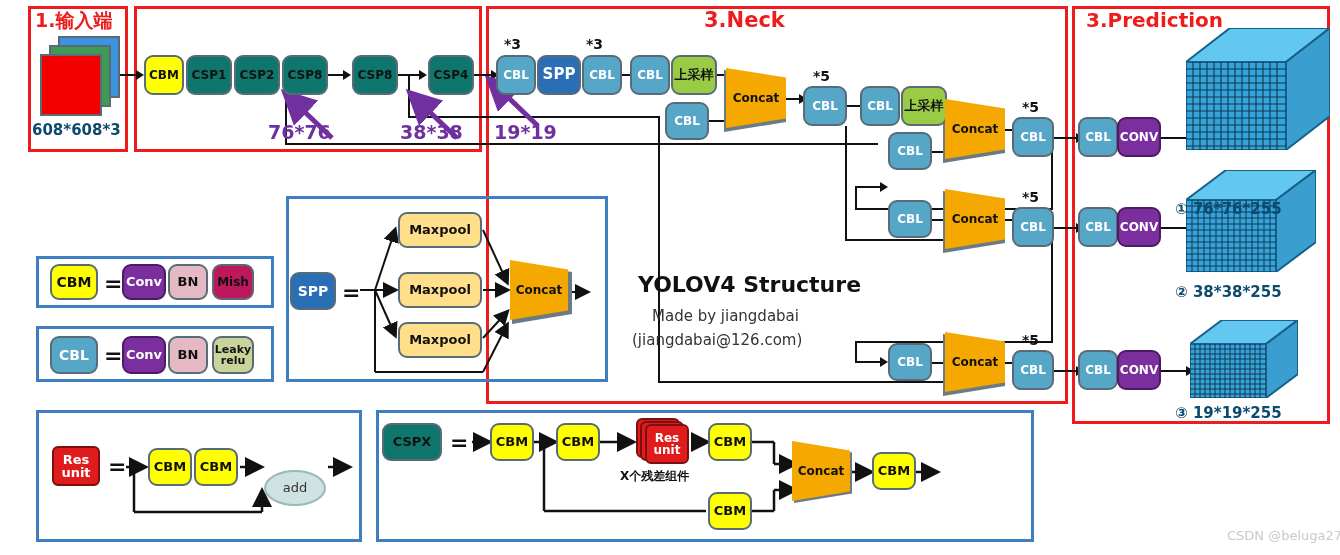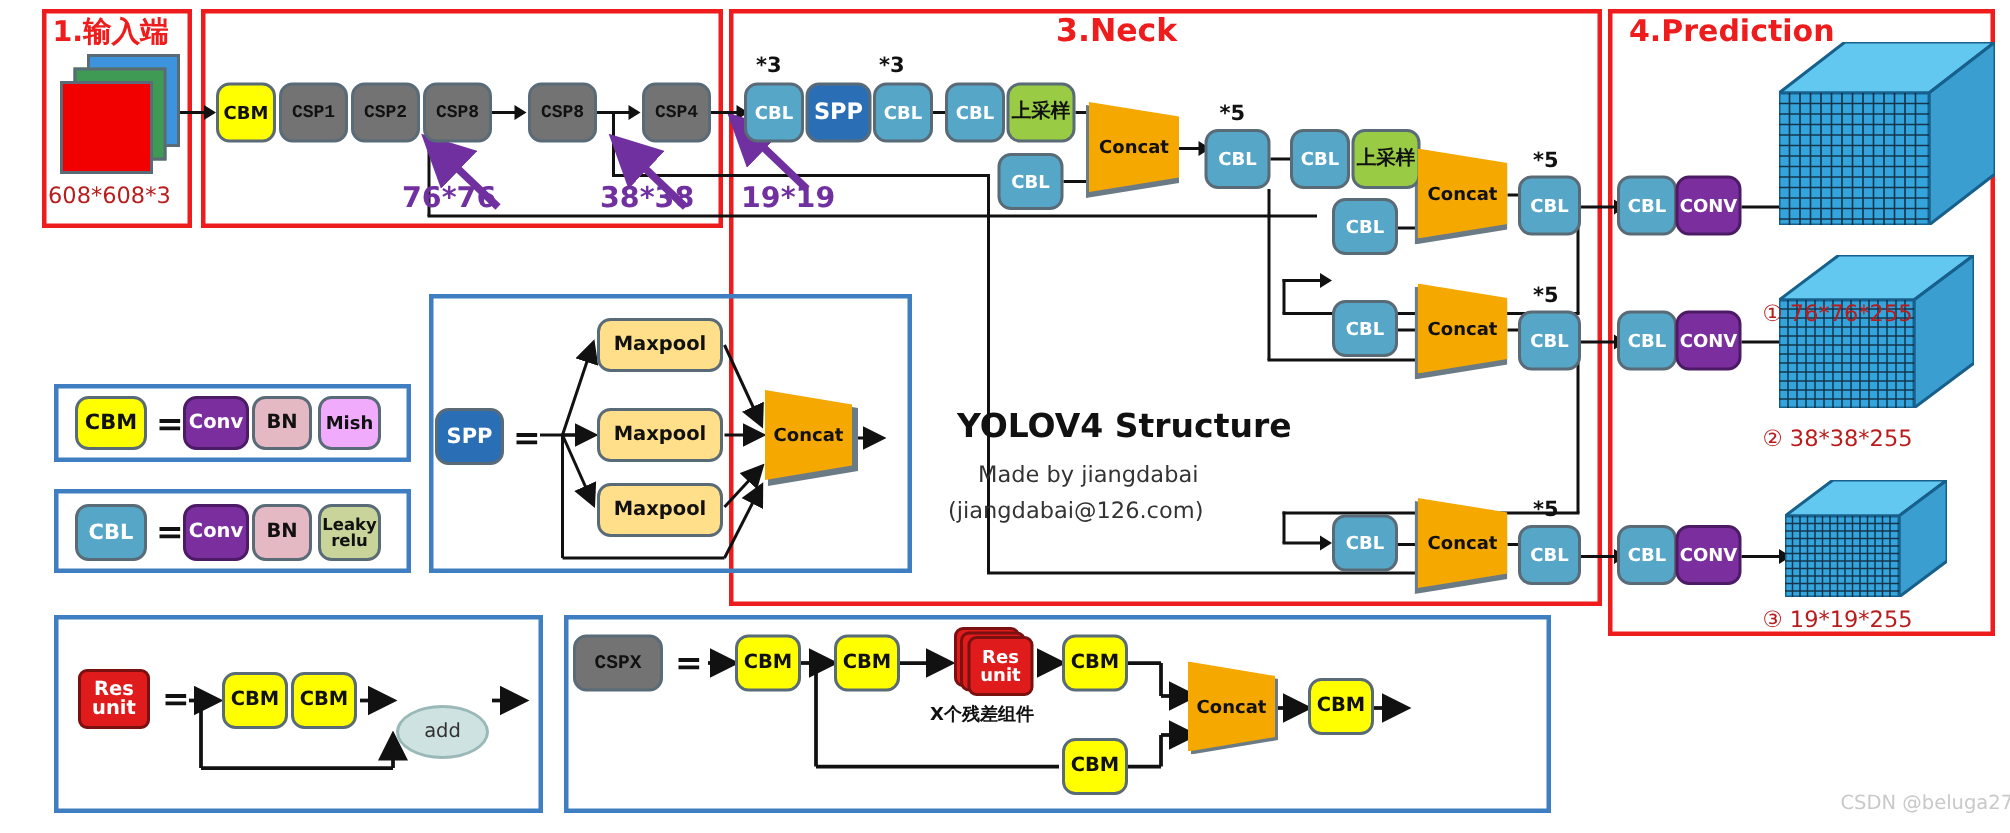--- a/index.html
+++ b/index.html
@@ -12,25 +12,25 @@
   .sect-title{position:absolute;color:#ee1c1c;font-weight:bold;white-space:nowrap;}
 
   .bluebox{position:absolute;border:3px solid #3f7fc1;box-sizing:border-box;background:transparent;}
 
   
   .nd{position:absolute;box-sizing:border-box;border:2px solid #5a6b78;
       border-radius:9px;display:flex;align-items:center;justify-content:center;
       font-weight:bold;text-align:center;line-height:1.02;z-index:6;}
   .cbm  {background:#ffff00;color:#111;}
   .cbl  {background:#56a6c8;color:#fff;}
-  .csp  {background:#737373;color:#111;font-family:Liberation Mono, monospace;}
+  .csp  {background:#0f766e;color:#111;}
   .spp  {background:#2a6eb5;color:#fff;}
   .conv {background:#7b2f9e;color:#fff;border-color:#4d1a66;}
   .bn   {background:#e5b9c3;color:#111;}
-  .mish {background:#f0abfc;color:#111;}
+  .mish {background:#be185d;color:#111;}
   .leaky{background:#c8d49a;color:#111;}
   .ups  {background:#99cc44;color:#111;}
   .mxp  {background:#ffdf8a;color:#111;}
   .res  {background:#e01b1b;color:#fff;border-color:#7a1010;border-radius:6px;}
   .add  {background:#cfe2e2;color:#333;border:2px solid #9bb8b8;border-radius:50%;font-weight:normal;}
 
   
   .resstack{position:absolute;z-index:6;}
   .resstack .sh{position:absolute;background:#e01b1b;border:2px solid #7a1010;border-radius:6px;box-sizing:border-box;}
 
@@ -50,21 +50,21 @@
   .arw{position:absolute;width:0;height:0;z-index:4;}
   .arw-r{border-top:5px solid transparent;border-bottom:5px solid transparent;border-left:8px solid #111;}
 
   
   .parw{position:absolute;z-index:5;}
 
   
   .lbl{position:absolute;white-space:nowrap;z-index:7;}
   .mul{font-weight:bold;font-size:14px;color:#111;}
   .purple{color:#7030a0;font-weight:bold;font-size:19px;}
-  .dimlbl{font-weight:normal;font-size:15px;color:#b91c1c;}
+  .dimlbl{font-weight:bold;font-size:15px;color:#0c4a6e;}
   .eq{position:absolute;font-weight:bold;font-size:22px;color:#111;z-index:7;}
 
   
   .imq{position:absolute;box-sizing:border-box;border:2px solid #5a6b78;z-index:5;}
 
   
   .cube{position:absolute;z-index:5;}
 
   .title-main{position:absolute;font-weight:bold;font-size:22px;color:#111;z-index:7;white-space:nowrap;}
   .title-sub{position:absolute;font-size:15px;color:#333;z-index:7;white-space:nowrap;}
@@ -77,21 +77,21 @@
 
   <div class="sect" style="left:28px;top:6px;width:100px;height:146px;"></div>
   <div class="sect-title" style="left:35px;top:8px;font-size:19px;">1.输入端</div>
 
   <div class="sect" style="left:134px;top:6px;width:348px;height:146px;"></div>
 
   <div class="sect" style="left:486px;top:6px;width:582px;height:398px;"></div>
   <div class="sect-title" style="left:704px;top:8px;font-size:21px;">3.Neck</div>
 
   <div class="sect" style="left:1072px;top:6px;width:258px;height:418px;"></div>
-  <div class="sect-title" style="left:1086px;top:8px;font-size:20px;">4.Prediction</div>
+  <div class="sect-title" style="left:1086px;top:8px;font-size:20px;">3.Prediction</div>
 
   <div class="imq" style="left:58px;top:36px;width:62px;height:62px;background:#3d93dd;"></div>
   <div class="imq" style="left:49px;top:45px;width:62px;height:62px;background:#3f9b54;"></div>
   <div class="imq" style="left:40px;top:54px;width:62px;height:62px;background:#f20000;"></div>
   <div class="lbl dimlbl" style="left:32px;top:121px;font-size:15px;">608*608*3</div>
 
   <div class="ln lnh" style="left:104px;top:74px;width:33px;"></div>
   <div class="arw arw-r" style="left:136px;top:70px;"></div>
 
   <div class="nd cbm" style="left:144px;top:55px;width:40px;height:40px;font-size:12px;">CBM</div>

